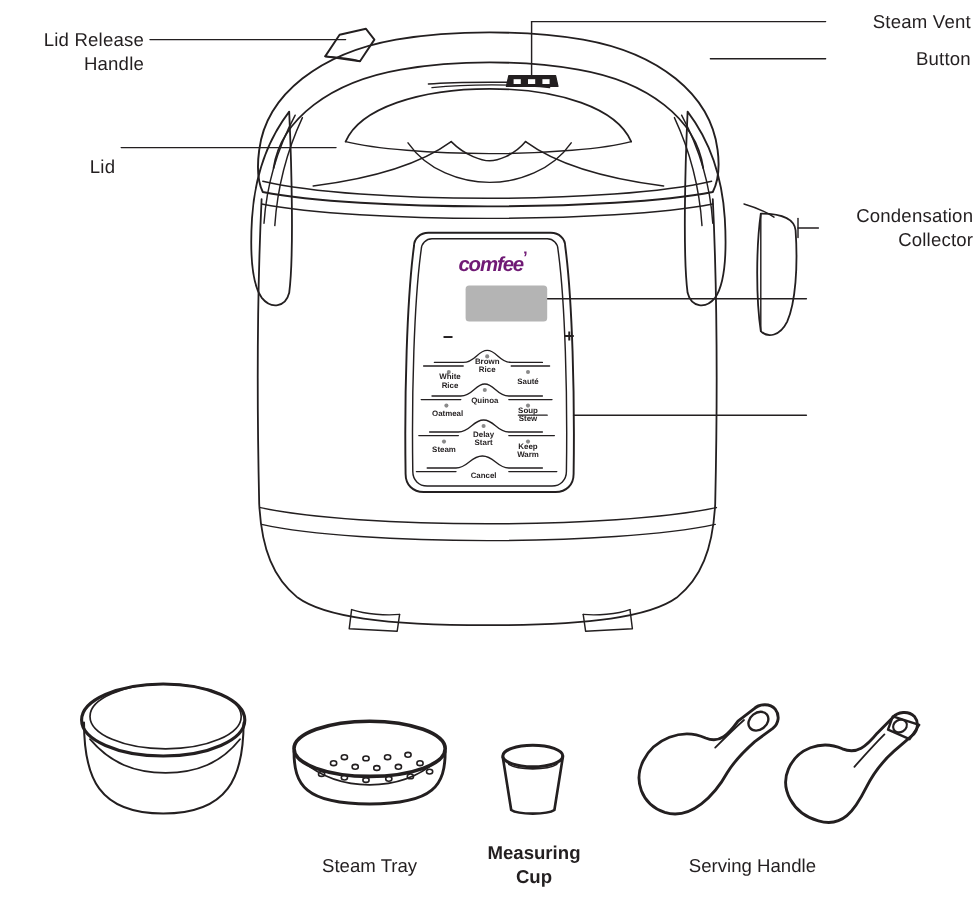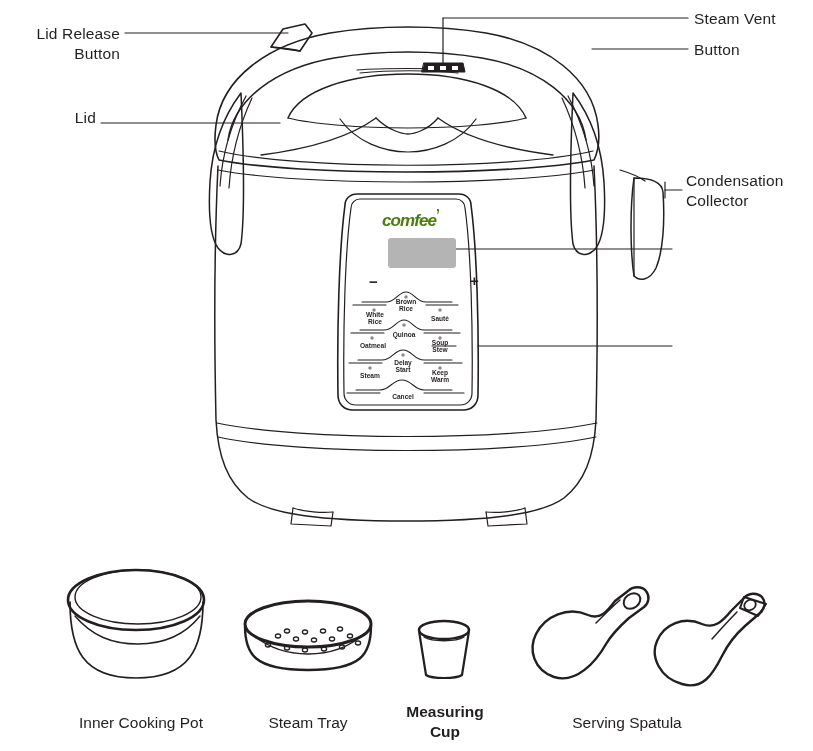--- a/index.html
+++ b/index.html
@@ -29,21 +29,21 @@
     height: 751px;
   }
   .callout {
     position: absolute;
     font-size: 15.5px;
     line-height: 1.32;
     color: #231f20;
     white-space: pre-line;
     letter-spacing: 0.01em;
   }
-  .callout.right { text-align: left; }
+  .callout.right { text-align: right; }
   .callout.left  { text-align: right; }
   .acc-label {
     position: absolute;
     font-size: 15.5px;
     line-height: 1.32;
     text-align: center;
     color: #231f20;
     white-space: pre-line;
   }
   .btn-label {
@@ -55,21 +55,21 @@
     font-family: "Liberation Sans", sans-serif;
     white-space: pre-line;
     font-weight: 600;
   }
   .brand {
     position: absolute;
     font-size: 17px;
     font-weight: bold;
     font-style: italic;
     letter-spacing: -0.055em;
-    color: #4d7c0f;
+    color: #701a75;
     font-family: "Liberation Sans", sans-serif;
   }
   .brand .tick {
     font-style: normal;
     font-size: 14px;
     vertical-align: super;
     letter-spacing: 0;
   }
   .pm {
     position: absolute;
@@ -337,26 +337,25 @@
 
   <div class="btn-label" style="left:352px; top:372px; width:36px;">Steam</div>
   <div class="btn-label" style="left:385px; top:359px; width:36px;">Delay
 Start</div>
   <div class="btn-label" style="left:422px; top:369px; width:36px;">Keep
 Warm</div>
 
   <div class="btn-label" style="left:385px; top:393px; width:36px;">Cancel</div>
 
   <div class="callout left" style="left:0px; top:24px; width:120px;">Lid Release
-Button</div>
-  <div class="callout left" style="left:0px; top:108px; width:96px;">Lid</div>
+Handle</div>
+  <div class="callout left" style="left:0px; top:130px; width:96px;">Lid</div>
   <div class="callout right" style="left:694px; top:9px; width:115px;">Steam Vent</div>
   <div class="callout right" style="left:694px; top:40px; width:115px;">Button</div>
   <div class="callout right" style="left:686px; top:171px; width:125px;">Condensation
 Collector</div>
 
-  <div class="acc-label" style="left:56px; top:713px; width:170px;">Inner Cooking Pot</div>
   <div class="acc-label" style="left:243px; top:713px; width:130px;">Steam Tray</div>
   <div class="acc-label" style="left:390px; top:702px; width:110px;font-weight:bold;">Measuring
 Cup</div>
-  <div class="acc-label" style="left:552px; top:713px; width:150px;">Serving Spatula</div>
+  <div class="acc-label" style="left:552px; top:713px; width:150px;">Serving Handle</div>
 
 </div>
 
 </body></html>

